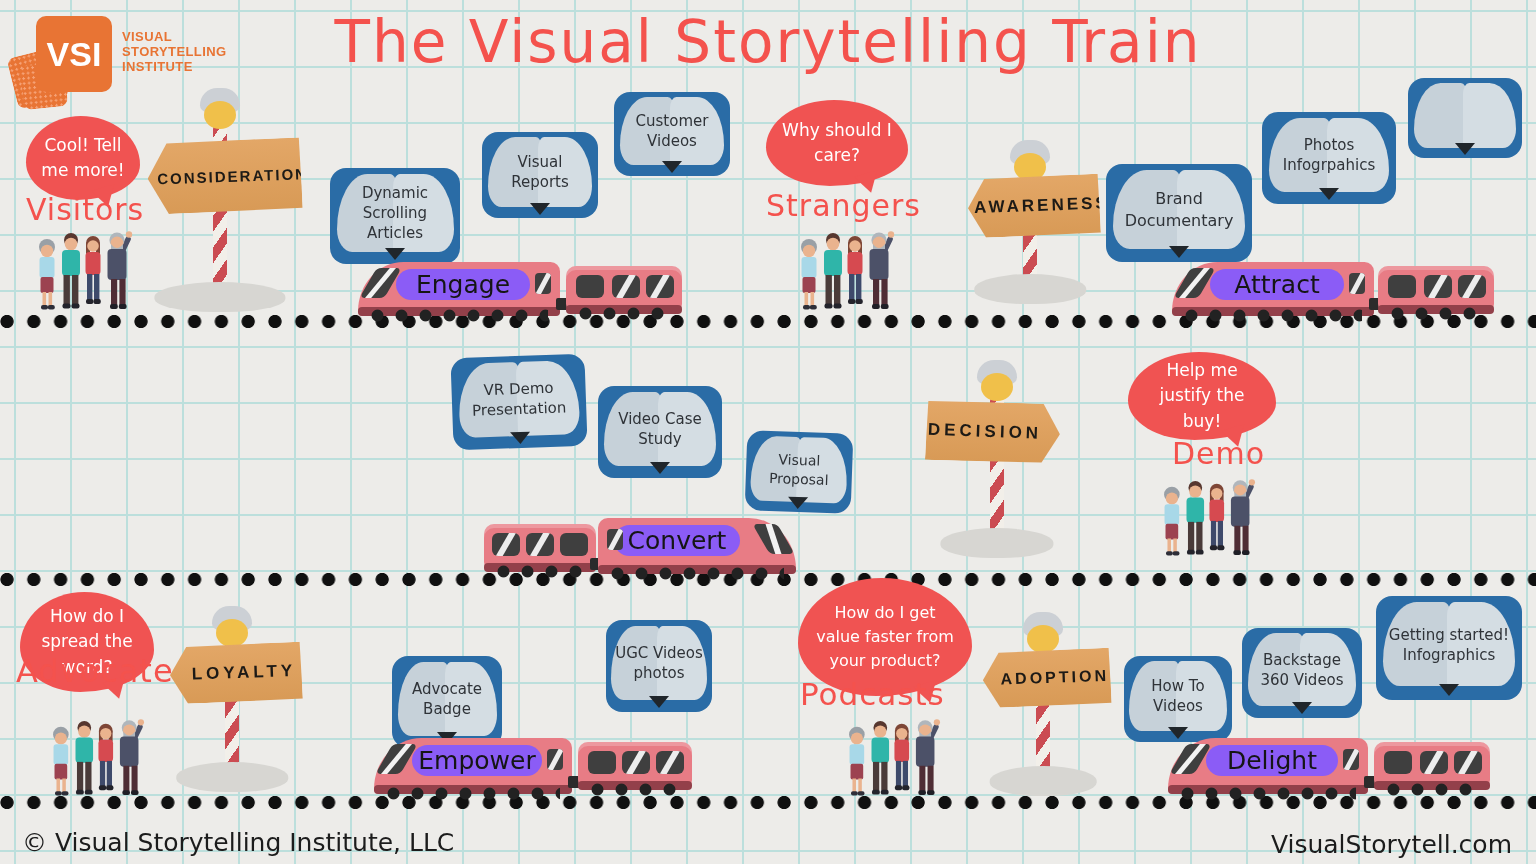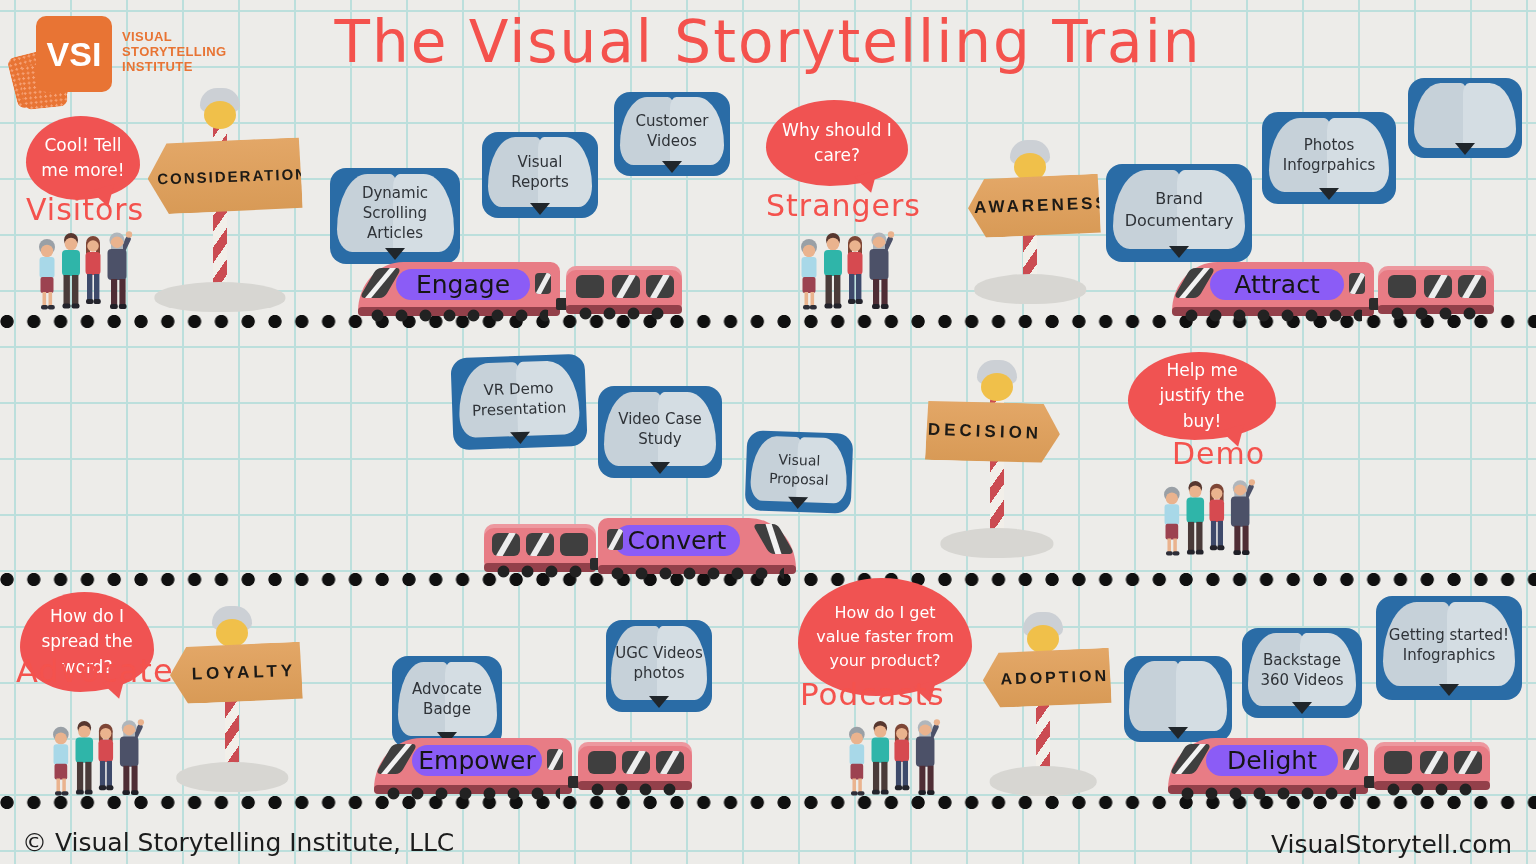--- a/index.html
+++ b/index.html
@@ -379,20 +379,21 @@
     <div class="ball"></div>
     <div class="mound"></div>
     <div class="board left" style="top:38px;width:128px;height:56px;font-size:16px;">ADOPTION</div>
   </div>
 
   <div class="book" style="left:1124px;top:656px;width:108px;height:86px;">
     <div class="cover"></div>
       <div class="pg l"></div>
       <div class="pg r"></div>
     <div class="ribbon"></div>
+    <div class="bt" style="font-size:15px;">How To Videos</div>
   </div>
   <div class="book" style="left:1242px;top:628px;width:120px;height:90px;">
     <div class="cover"></div>
       <div class="pg l"></div>
       <div class="pg r"></div>
     <div class="ribbon"></div>
     <div class="bt" style="font-size:15px;">Backstage 360 Videos</div>
   </div>
   <div class="book" style="left:1376px;top:596px;width:146px;height:104px;">
     <div class="cover"></div>

